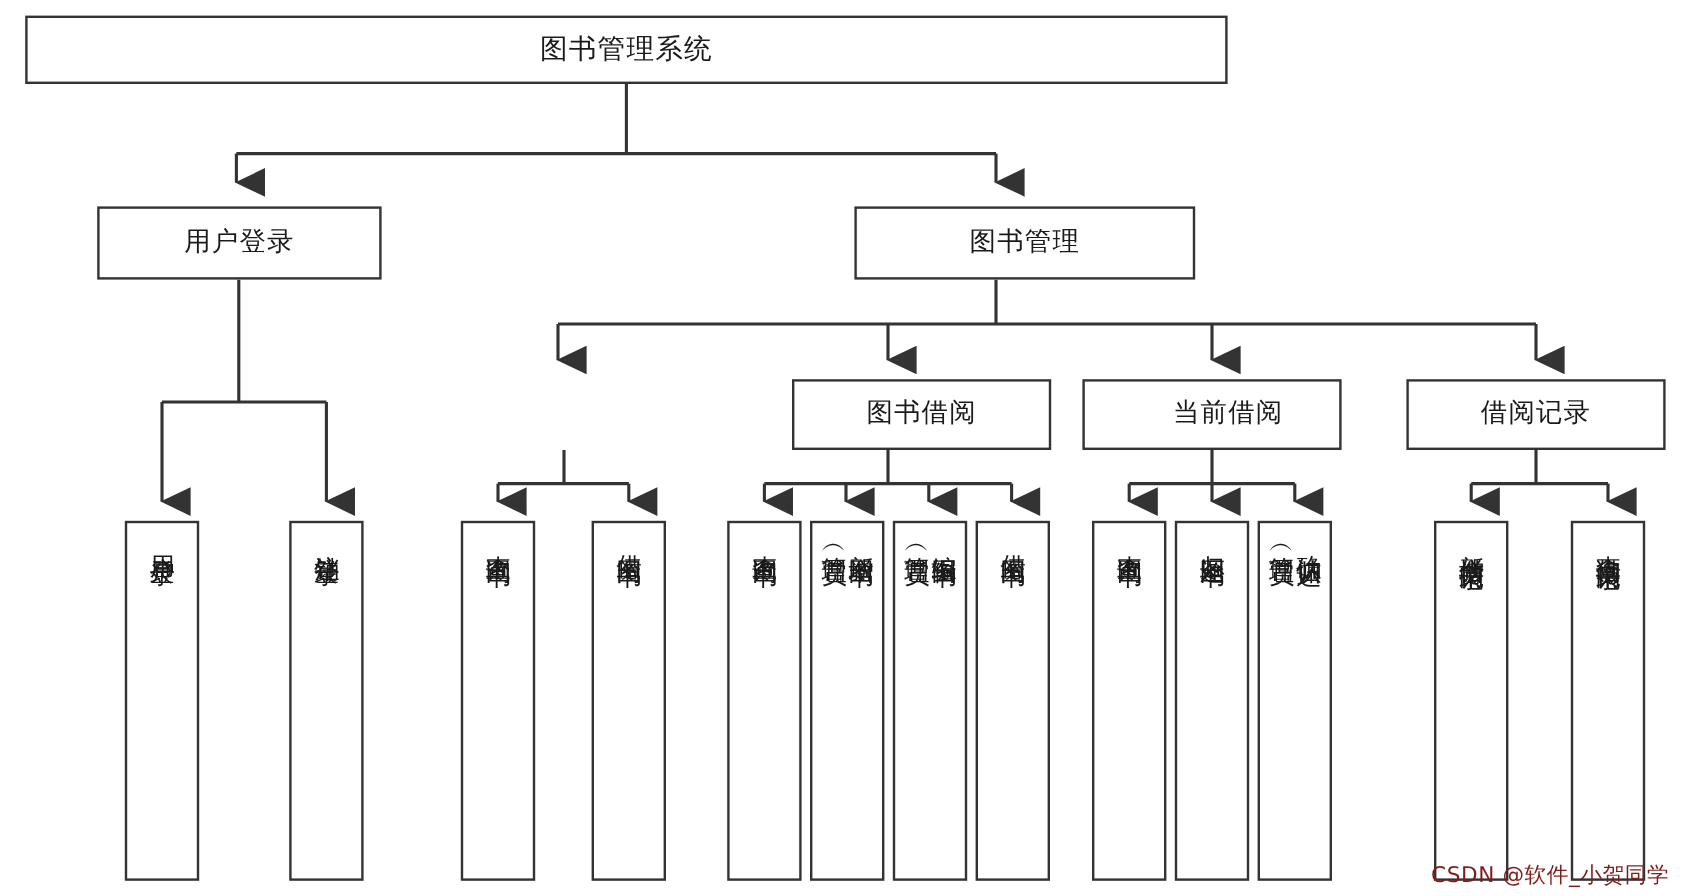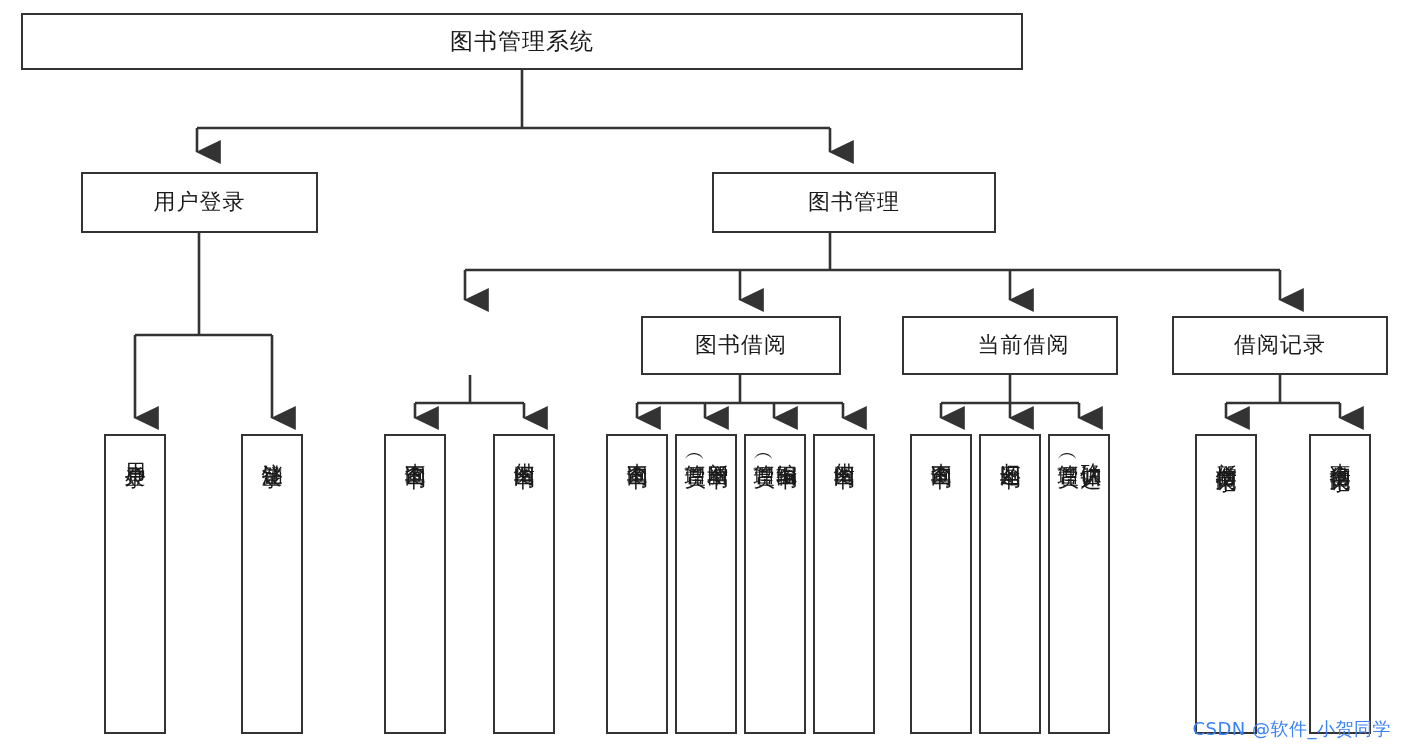--- a/index.html
+++ b/index.html
@@ -58,21 +58,21 @@
     letter-spacing: 2px;
     white-space: pre-line;
     text-align: left;
     max-height: 278px;
   }
   .watermark {
     position: absolute;
     right: 14px;
     bottom: 6px;
     font-size: 18px;
-    color: #3b82f6;
+    color: #7f1d1d;
     letter-spacing: 0.5px;
     white-space: nowrap;
   }
 </style>
 </head>
 <body>
 
 <div id="canvas">
 
   <svg class="connectors" viewBox="0 0 1405 747" xmlns="http://www.w3.org/2000/svg">
@@ -131,21 +131,21 @@
 
   <div class="node horiz" style="left:81px; top:172px; width:237px; height:61px;">
     <span>用户登录</span>
   </div>
 
   <div class="node horiz" style="left:712px; top:172px; width:284px; height:61px;">
     <span>图书管理</span>
   </div>
 
 
-  <div class="node horiz" style="left:641px; top:316px; width:200px; height:59px;">
+  <div class="node horiz" style="left:660px; top:316px; width:216px; height:59px;">
     <span>图书借阅</span>
   </div>
 
   <div class="node horiz" style="left:902px; top:316px; width:216px; height:59px;padding-left:27px;">
     <span>当前借阅</span>
   </div>
 
   <div class="node horiz" style="left:1172px; top:316px; width:216px; height:59px;justify-content:center;">
     <span>借阅记录</span>
   </div>

